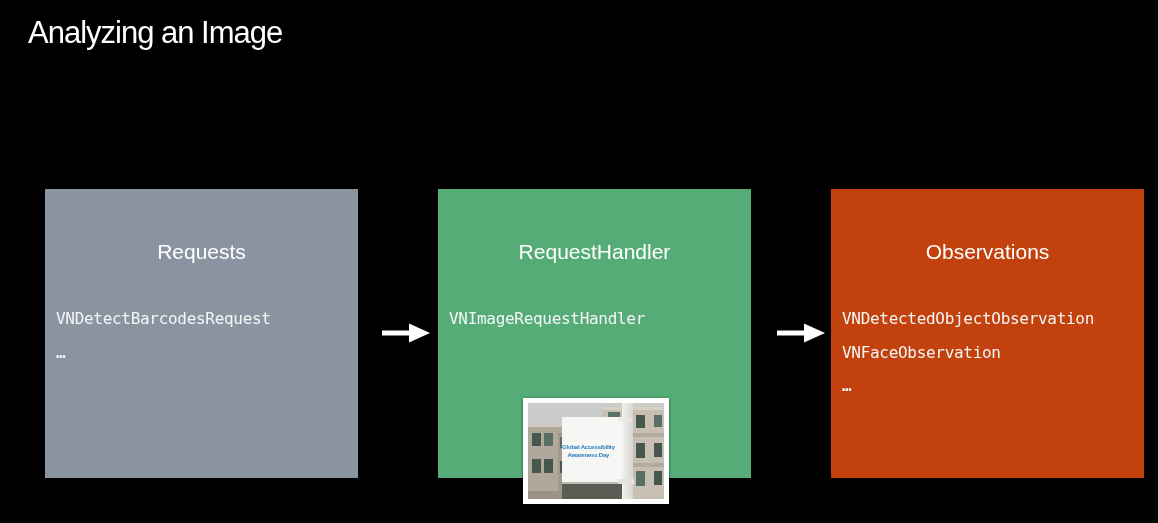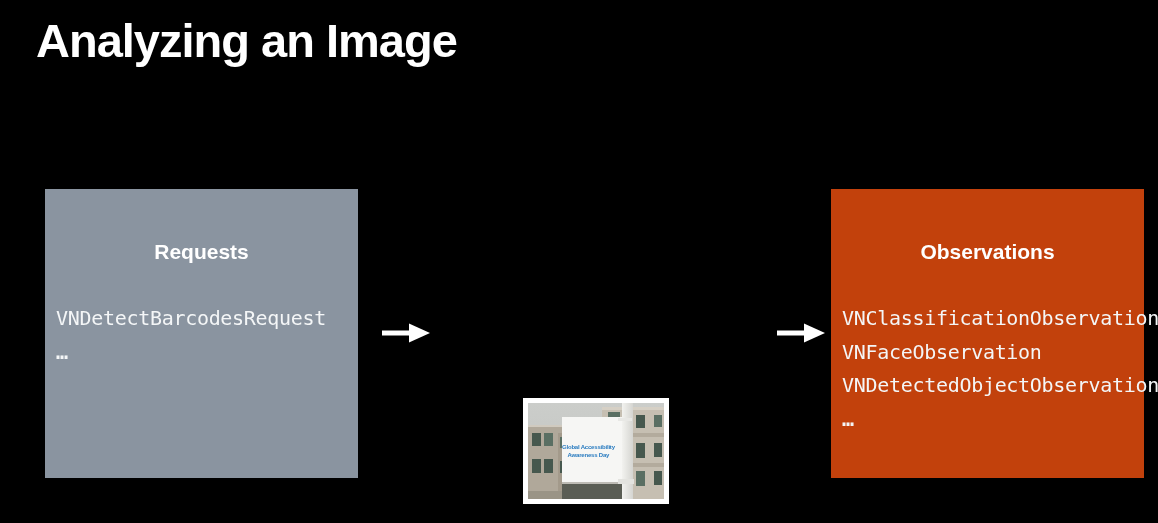--- a/index.html
+++ b/index.html
@@ -8,24 +8,24 @@
     width: 1158px;
     height: 523px;
     background: #000000;
     overflow: hidden;
     font-family: "Liberation Sans", sans-serif;
   }
   .slide-title {
     position: absolute;
     left: 28px;
     top: 8px;
-    margin: 8px;
-    font-size: 47px;
+    margin: 0;
+    font-size: 31px;
     line-height: 50px;
-    font-weight: 700;
+    font-weight: 400;
     letter-spacing: -1px;
     color: #ffffff;
   }
   .box {
     position: absolute;
     top: 189px;
     width: 313px;
     height: 289px;
   }
   .box-requests   { left: 45px;  background: #8A94A0; }
@@ -33,32 +33,32 @@
   .box-observations { left: 831px; background: #c2410c; }
   .box-title {
     position: absolute;
     top: 52px;
     left: 0;
     width: 100%;
     margin: 0;
     text-align: center;
     font-size: 21px;
     line-height: 22px;
-    font-weight: 700;
+    font-weight: 400;
     color: #ffffff;
   }
   .box-list {
     position: absolute;
     top: 113px;
     left: 11px;
     right: 6px;
   }
   .code-line {
     font-family: "DejaVu Sans Mono", monospace;
-    font-size: 20px;
+    font-size: 16px;
     line-height: 33.5px;
     letter-spacing: -0.3px;
     color: #F4F6F7;
     white-space: nowrap;
   }
   .code-line.ellipsis { font-weight: 700; }
   .arrow {
     position: absolute;
     top: 323px;
     width: 50px;
@@ -127,32 +127,37 @@
       <div class="code-line">VNDetectBarcodesRequest</div>
       <div class="code-line ellipsis">…</div>
     </div>
   </section>
 
   <svg class="arrow arrow-1" viewBox="0 0 50 20">
     <rect x="1" y="7.5" width="28" height="5" fill="#ffffff"></rect>
     <polygon points="28,0.5 49,10 28,19.5" fill="#ffffff"></polygon>
   </svg>
 
+  <section class="box box-handler">
+    <h2 class="box-title">RequestHandler</h2>
+    <div class="box-list">
+      <div class="code-line">VNImageRequestHandler</div>
+    </div>
+  </section>
 
   <svg class="arrow arrow-2" viewBox="0 0 50 20">
     <rect x="1" y="7.5" width="28" height="5" fill="#ffffff"></rect>
     <polygon points="28,0.5 49,10 28,19.5" fill="#ffffff"></polygon>
   </svg>
 
   <section class="box box-observations">
     <h2 class="box-title">Observations</h2>
     <div class="box-list">
-      <div class="code-line">VNClassificationObservation</div>
+      <div class="code-line">VNDetectedObjectObservation</div>
       <div class="code-line">VNFaceObservation</div>
-      <div class="code-line">VNDetectedObjectObservation</div>
       <div class="code-line ellipsis">…</div>
     </div>
   </section>
 
   <div class="photo">
     <div class="photo-scene">
       <div class="bldg-left"></div>
       <div class="bldg-left-recess"></div>
       <div class="win" style="left:4px;top:30px;width:9px;height:13px;"></div>
       <div class="win light" style="left:16px;top:30px;width:9px;height:13px;"></div>

